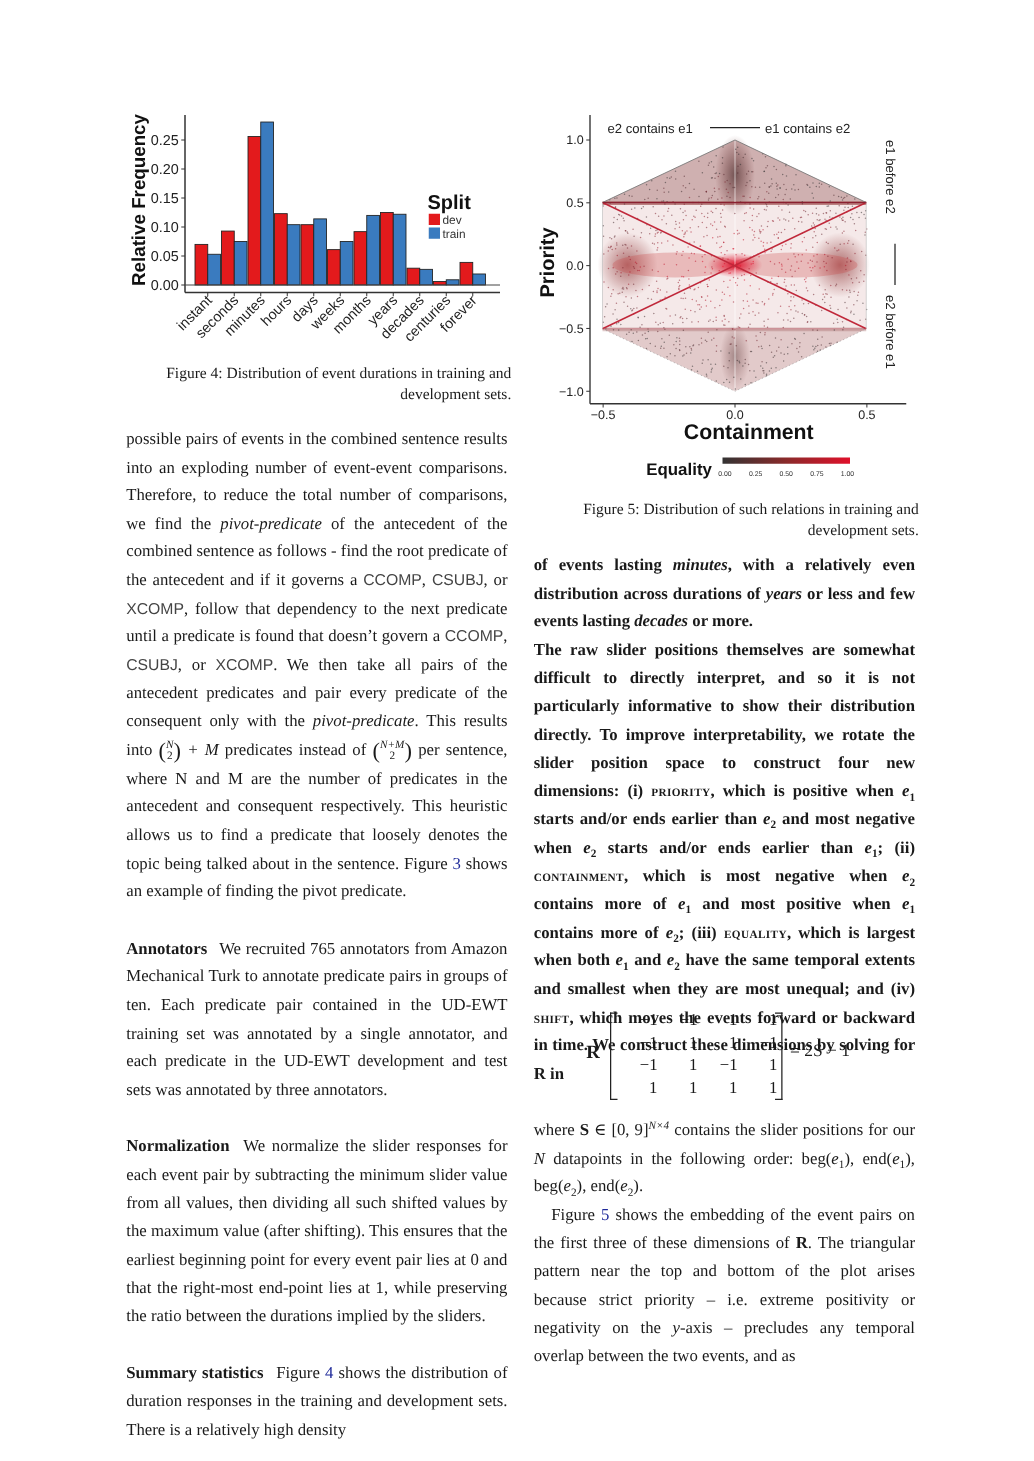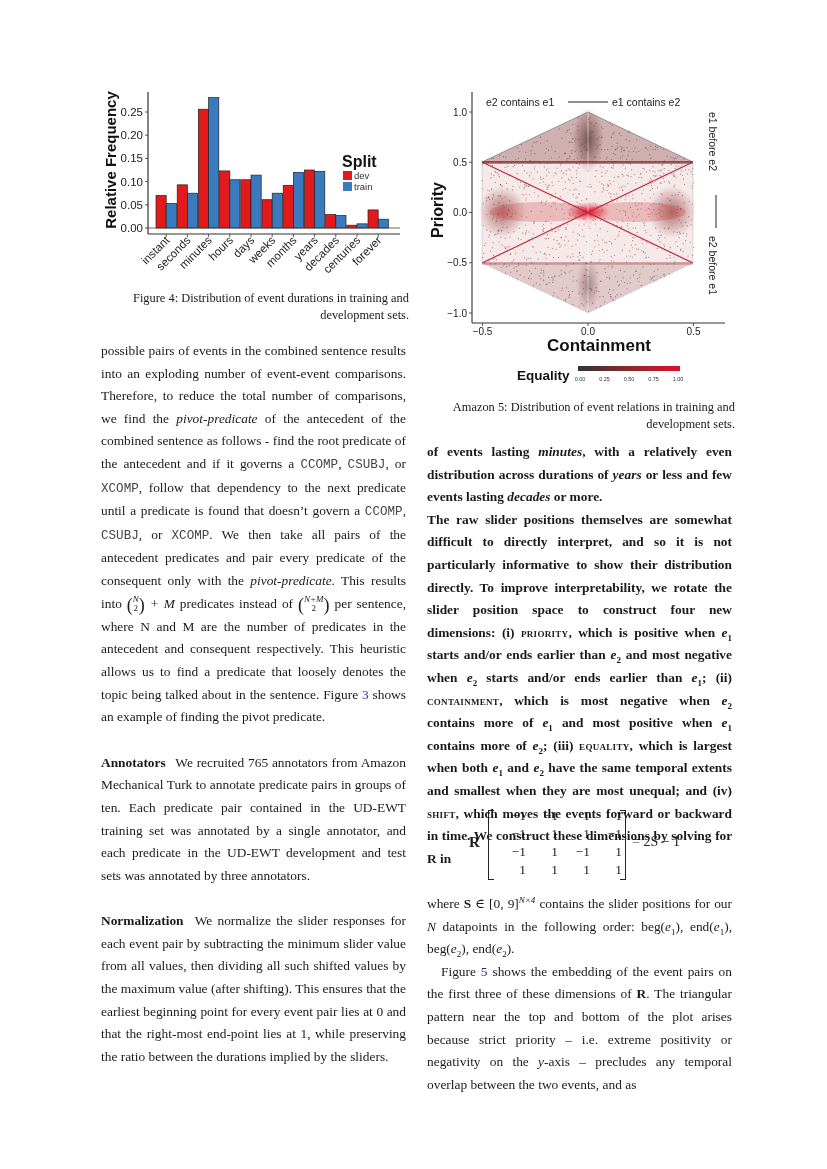--- a/index.html
+++ b/index.html
@@ -2,21 +2,21 @@
 <html><head>
 <meta charset="utf-8">
 <style>
   html, body { margin:0; padding:0; background:#ffffff; }
   body { width:827px; height:1169px; position:relative; overflow:hidden;
          font-family:"Liberation Serif", "DejaVu Serif", serif; color:#1a1a1a; }
   .col { position:absolute; width:305px; font-size:13.4px; line-height:22.6px; text-align:justify; }
   .col p { margin:0; }
   .col p.gap { margin-top:23px; }
   .caption { font-size:12.4px; line-height:17.4px; text-align:right; }
-  .mono { font-family:Liberation Mono, monospace; font-size:12.6px; color:#444; }
+  .mono { font-family:Liberation Sans, sans-serif; font-size:12.6px; color:#444; }
   .sc { font-variant:small-caps; font-size:12.6px; letter-spacing:0.3px; }
   .ref { color:#1f2a9a; }
   .math { font-style:italic;margin-top:40px; }
   .para-head { font-weight:bold; margin-right:6px; }
   .indent { text-indent:14px; }
   sub, sup { font-size:9px; line-height:0; }
   .chart-svg text { font-family:"Liberation Sans", "DejaVu Sans", sans-serif; }
   .binom { display:inline-block; vertical-align:middle; font-size:9px; line-height:9px; text-align:center; }
   .paren { font-size:18px; vertical-align:middle; font-weight:lighter; }
   .matrix-block { position:absolute; }
@@ -1221,29 +1221,30 @@
   <rect x="578" y="366" width="102" height="5" fill="url(#eqGrad)"></rect>
   <g id="eq-ticks">
       <text x="580" y="381" font-size="5.5" fill="#333" text-anchor="middle">0.00</text>
       <text x="604.5" y="381" font-size="5.5" fill="#333" text-anchor="middle">0.25</text>
       <text x="629" y="381" font-size="5.5" fill="#333" text-anchor="middle">0.50</text>
       <text x="653.5" y="381" font-size="5.5" fill="#333" text-anchor="middle">0.75</text>
       <text x="678" y="381" font-size="5.5" fill="#333" text-anchor="middle">1.00</text>
     </g>
 </svg>
 
-<div class="caption" style="position:absolute;left:427px;top:399px;width:308px;">Amazon 5: Distribution of event relations in training and development sets.</div>
+<div class="caption" style="position:absolute;left:427px;top:399px;width:308px;">Figure 5: Distribution of such relations in training and development sets.</div>
 
 <div class="col" style="left:101px;top:340px;">
   <p><span>possible pairs of events in the combined sentence results into an exploding number of event-event comparisons. Therefore, to reduce the total number of comparisons, we find the </span><i>pivot-predicate</i><span> of the antecedent of the combined sentence as follows - find the root predicate of the antecedent and if it governs a </span><span class="mono">CCOMP</span><span>, </span><span class="mono">CSUBJ</span><span>, or </span><span class="mono">XCOMP</span><span>, follow that dependency to the next predicate until a predicate is found that doesn’t govern a </span><span class="mono">CCOMP</span><span>, </span><span class="mono">CSUBJ</span><span>, or </span><span class="mono">XCOMP</span><span>. We then take all pairs of the antecedent predicates and pair every predicate of the consequent only with the </span><i>pivot-predicate</i><span>. This results into </span><span><span class="paren">(</span><span class="binom"><i>N</i><br><span>2</span></span><span class="paren">)</span></span><i> + M</i><span> predicates instead of </span><span><span class="paren">(</span><span class="binom"><i>N+M</i><br><span>2</span></span><span class="paren">)</span></span><span> per sentence, where N and M are the number of predicates in the antecedent and consequent respectively. This heuristic allows us to find a predicate that loosely denotes the topic being talked about in the sentence. Figure </span><span class="ref">3</span><span> shows an example of finding the pivot predicate.</span></p>
 
   <p class="gap"><span class="para-head">Annotators</span> <span>We recruited 765 annotators from Amazon Mechanical Turk to annotate predicate pairs in groups of ten.  Each predicate pair contained in the UD-EWT training set was annotated by a single annotator, and each predicate in the UD-EWT development and test sets was annotated by three annotators.</span></p>
 
   <p class="gap"><span class="para-head">Normalization</span> <span>We normalize the slider responses for each event pair by subtracting the minimum slider value from all values, then dividing all such shifted values by the maximum value (after shifting).  This ensures that the earliest beginning point for every event pair lies at 0 and that the right-most end-point lies at 1, while preserving the ratio between the durations implied by the sliders.</span></p>
 
+  <p class="gap"><span class="para-head">Summary statistics</span> <span>Figure </span><span class="ref">4</span><span> shows the distribution of duration responses in the training and development sets.  There is a relatively high density</span></p>
 </div>
 
 <div class="col" style="left:427px;top:441px;font-weight:bold;">
   <p><span>of events lasting </span><i>minutes</i><span>, with a relatively even distribution across durations of </span><i>years</i><span> or less and few events lasting </span><i>decades</i><span> or more.</span></p>
 
   <p><span>The raw slider positions themselves are somewhat difficult to directly interpret, and so it is not particularly informative to show their distribution directly.  To improve interpretability, we rotate the slider position space to construct four new dimensions: (i) </span><span class="sc">priority</span><span>, which is positive when </span><i>e</i><sub>1</sub><span> starts and/or ends earlier than </span><i>e</i><sub>2</sub><span> and most negative when </span><i>e</i><sub>2</sub><span> starts and/or ends earlier than </span><i>e</i><sub>1</sub><span>; (ii) </span><span class="sc">containment</span><span>, which is most negative when </span><i>e</i><sub>2</sub><span> contains more of </span><i>e</i><sub>1</sub><span> and most positive when </span><i>e</i><sub>1</sub><span> contains more of </span><i>e</i><sub>2</sub><span>; (iii) </span><span class="sc">equality</span><span>, which is largest when both </span><i>e</i><sub>1</sub><span> and </span><i>e</i><sub>2</sub><span> have the same temporal extents and smallest when they are most unequal; and (iv) </span><span class="sc">shift</span><span>, which moves the events forward or backward in time.  We construct these dimensions by solving for </span><b>R</b><span> in</span></p>
 </div>
 
 <div class="matrix-block" style="left:466px;top:808px;width:240px;height:72px;">
   <b style="position:absolute;left:3px;top:26px;font-size:15px;">R</b>

